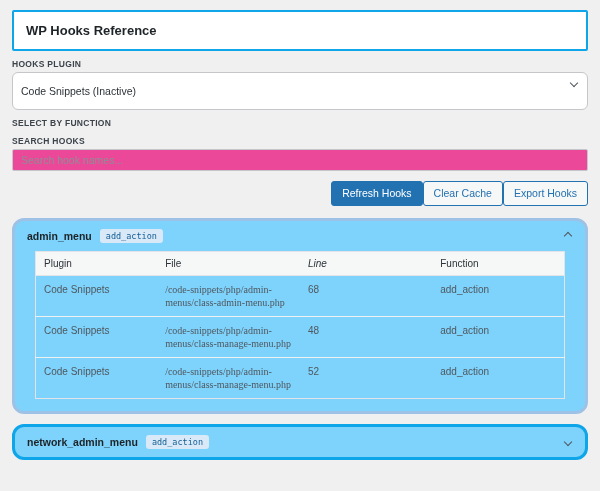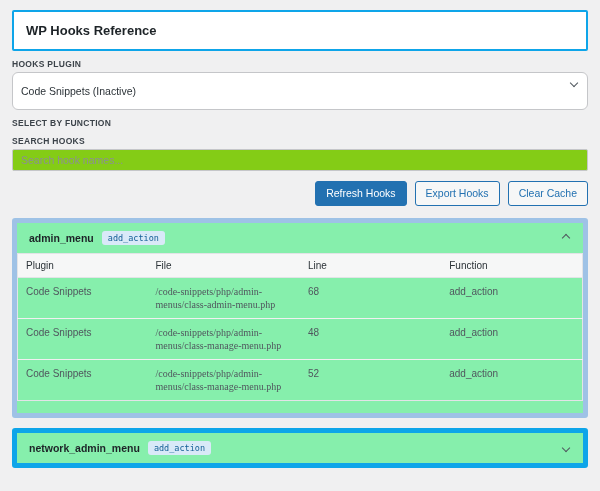--- a/index.html
+++ b/index.html
@@ -69,28 +69,27 @@
   }
   .search-input {
     width: 100%;
     height: 22px;
     border: 1px solid #c5c6c9;
     border-radius: 2px;
     padding: 0 8px;
     font-size: 10.5px;
     font-family: inherit;
     color: #2c3338;
-    background: #84cc16;
+    background: #ec4899;
     outline: none;
   }
   .search-input::placeholder { color: #8c8f94; }
   .btn-row {
     display: flex;
     justify-content: flex-end;
-    gap: 8px;
     margin: 10px 0 12px;
   }
   .btn {
     font-size: 10.5px;
     font-family: inherit;
     padding: 5px 10px;
     border-radius: 3px;
     cursor: pointer;
     line-height: 1.2;
   }
@@ -98,23 +97,23 @@
     background: var(--primary);
     border: 1px solid var(--primary);
     color: #fff;
   }
   .btn.secondary {
     background: #f6f7f7;
     border: 1px solid var(--primary);
     color: var(--primary);
   }
   .accordion {
-    background: #86efac;
-    border: 5px solid #0ea5e9;
-    border-radius: 3px;
+    background: #7dd3fc;
+    border: 3px solid #0ea5e9;
+    border-radius: 12px;
     margin-bottom: 10px;
   }
   .accordion.expanded { border-color: #9ec2e6; }
   .acc-header {
     display: flex;
     align-items: center;
     gap: 8px;
     padding: 8px 12px;
     cursor: pointer;
   }
@@ -125,21 +124,21 @@
   }
   .badge {
     font-family: "DejaVu Sans Mono", monospace;
     font-size: 8.5px;
     padding: 2px 6px;
     border-radius: 3px;
     line-height: 1.2;
   }
   .badge-action { background: var(--badge-action-bg); color: var(--badge-action-text); }
   .acc-header .chevron { margin-left: auto; margin-right: 2px; }
-  .acc-panel { padding: 0 0 12px; }
+  .acc-panel { padding: 0 20px 12px; }
   table.hooks-table {
     width: 100%;
     border-collapse: collapse;
     border: 1px solid #e2e4e7;
     font-size: 10px;
   }
   table.hooks-table th {
     background: #f6f7f7;
     text-align: left;
     font-weight: normal;
@@ -150,21 +149,21 @@
   table.hooks-table td {
     padding: 7px 8px;
     border-bottom: 1px solid #f0f0f1;
     color: #50575e;
     vertical-align: top;
     line-height: 1.3;
   }
   table.hooks-table tbody tr:last-child td { border-bottom: none; }
   th.col-plugin { width: 23%; }
   th.col-file { width: 27%; }
-  th.col-line { width: 25%; }
+  th.col-line { width: 25%; font-style: italic; }
   th.col-function { width: 25%; margin-top: 41px; }
   td.file-cell { word-break: break-word; max-width: 150px; font-family: Liberation Serif, serif; }
 </style>
 </head>
 <body>
 
 <div class="page">
 
   <div class="title-card">
     <h1 class="page-title">WP Hooks Reference</h1>
@@ -176,22 +175,22 @@
     <span class="chevron down"></span>
   </div>
 
   <label class="field-label">SELECT BY FUNCTION</label>
 
   <label class="field-label">SEARCH HOOKS</label>
   <input class="search-input" type="text" placeholder="Search hook names..." style="">
 
   <div class="btn-row">
     <button class="btn primary">Refresh Hooks</button>
+    <button class="btn secondary">Clear Cache</button>
     <button class="btn secondary">Export Hooks</button>
-    <button class="btn secondary">Clear Cache</button>
   </div>
 
   
   <div class="accordion expanded">
     <div class="acc-header">
       <span class="hook-name">admin_menu</span>
       <span class="badge badge-action">add_action</span>
       <span class="chevron up"></span>
     </div>
     <div class="acc-panel">

